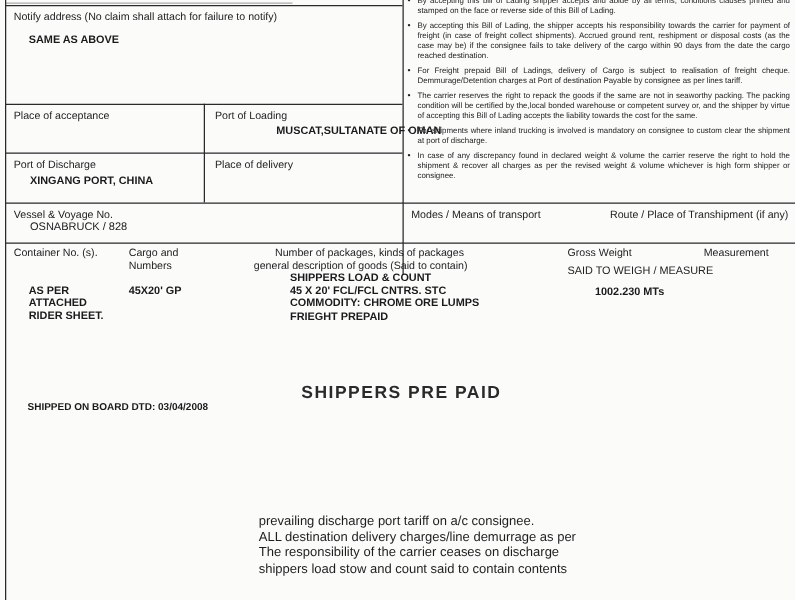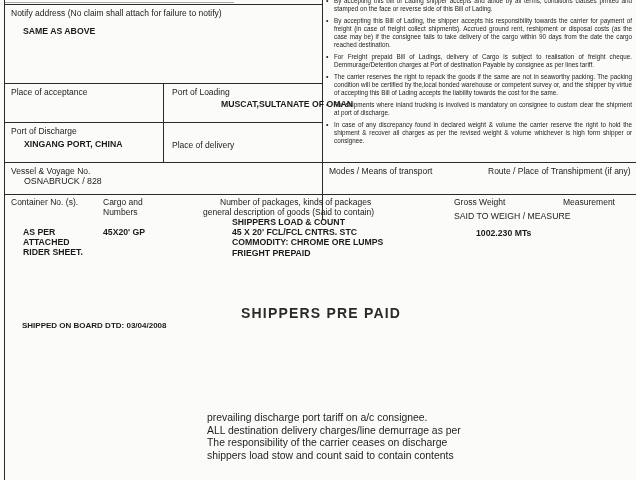--- a/index.html
+++ b/index.html
@@ -41,21 +41,21 @@
 
 <div class="lbl" style="left:11px; top:8px;">Notify address (No claim shall attach for failure to notify)</div>
 <div class="val" style="left:23px; top:26px;">SAME AS ABOVE</div>
 
 <div class="lbl" style="left:11px; top:87px;">Place of acceptance</div>
 <div class="lbl" style="left:172px; top:87px;">Port of Loading</div>
 <div class="val" style="left:177px; top:99px;padding-left:44px;">MUSCAT,SULTANATE OF OMAN</div>
 
 <div class="lbl" style="left:11px; top:126px;">Port of Discharge</div>
 <div class="val" style="left:24px; top:139px;">XINGANG PORT, CHINA</div>
-<div class="lbl" style="left:172px; top:140px;">Place of delivery</div>
+<div class="lbl" style="left:172px; top:126px;">Place of delivery</div>
 
 <div class="lbl" style="left:11px; top:166px;">Vessel &amp; Voyage No.</div>
 <div class="val" style="left:24px; top:176px; font-weight:normal; font-size:8.8px;">OSNABRUCK / 828</div>
 <div class="lbl" style="left:329px; top:166px;">Modes / Means of transport</div>
 <div class="lbl" style="left:488px; top:166px;">Route / Place of Transhipment (if any)</div>
 
 <div class="clauses">
   <div class="clause" style="margin-top:-3px;"><span class="bullet">•</span><span>By accepting this bill of Lading shipper accepts and abide by all terms, conditions clauses printed and stamped on the face or reverse side of this Bill of Lading.</span></div>
   <div class="clause"><span class="bullet">•</span><span>By accepting this Bill of Lading, the shipper accepts his responsibility towards the carrier for payment of freight (in case of freight collect shipments). Accrued ground rent, reshipment or disposal costs (as the case may be) if the consignee fails to take delivery of the cargo within 90 days from the date the cargo reached destination.</span></div>
   <div class="clause"><span class="bullet">•</span><span>For Freight prepaid Bill of Ladings, delivery of Cargo is subject to realisation of freight cheque. Demmurage/Detention charges at Port of destination Payable by consignee as per lines tariff.</span></div>

